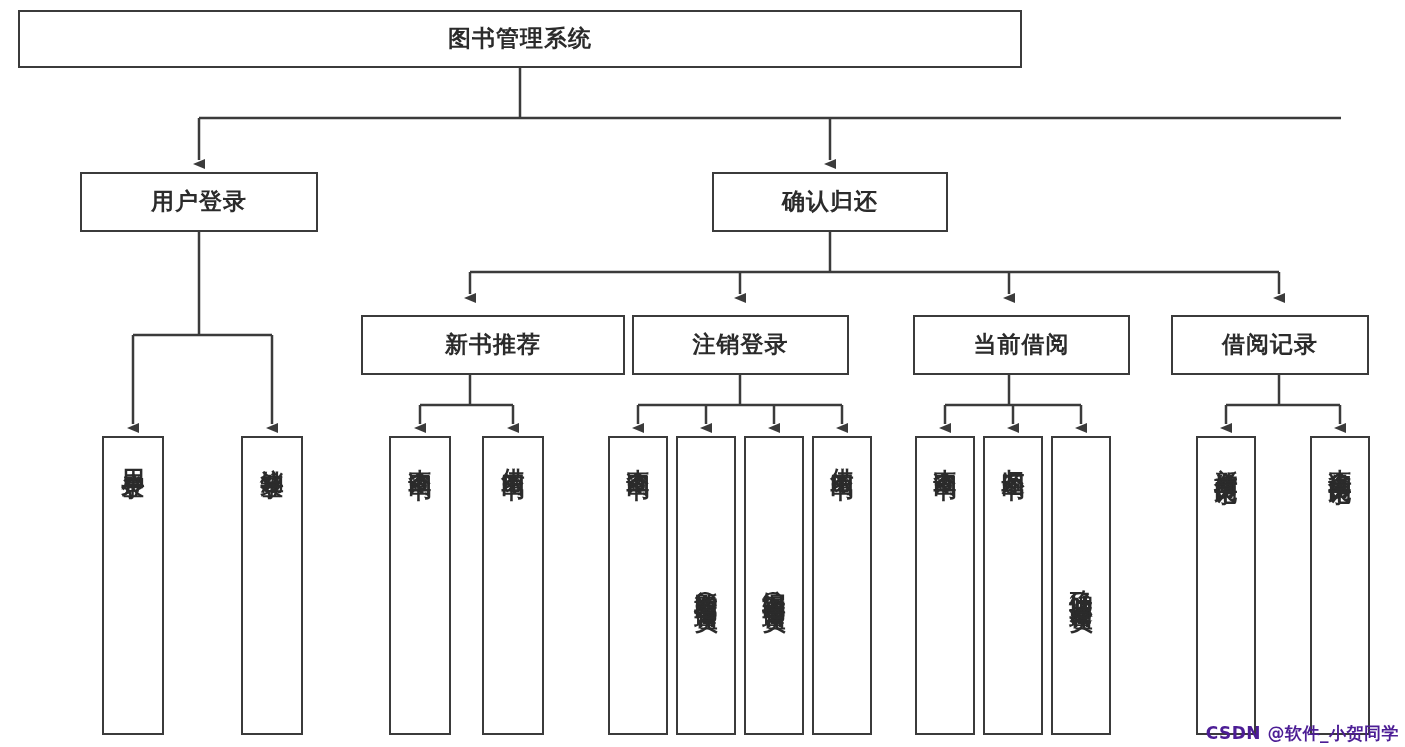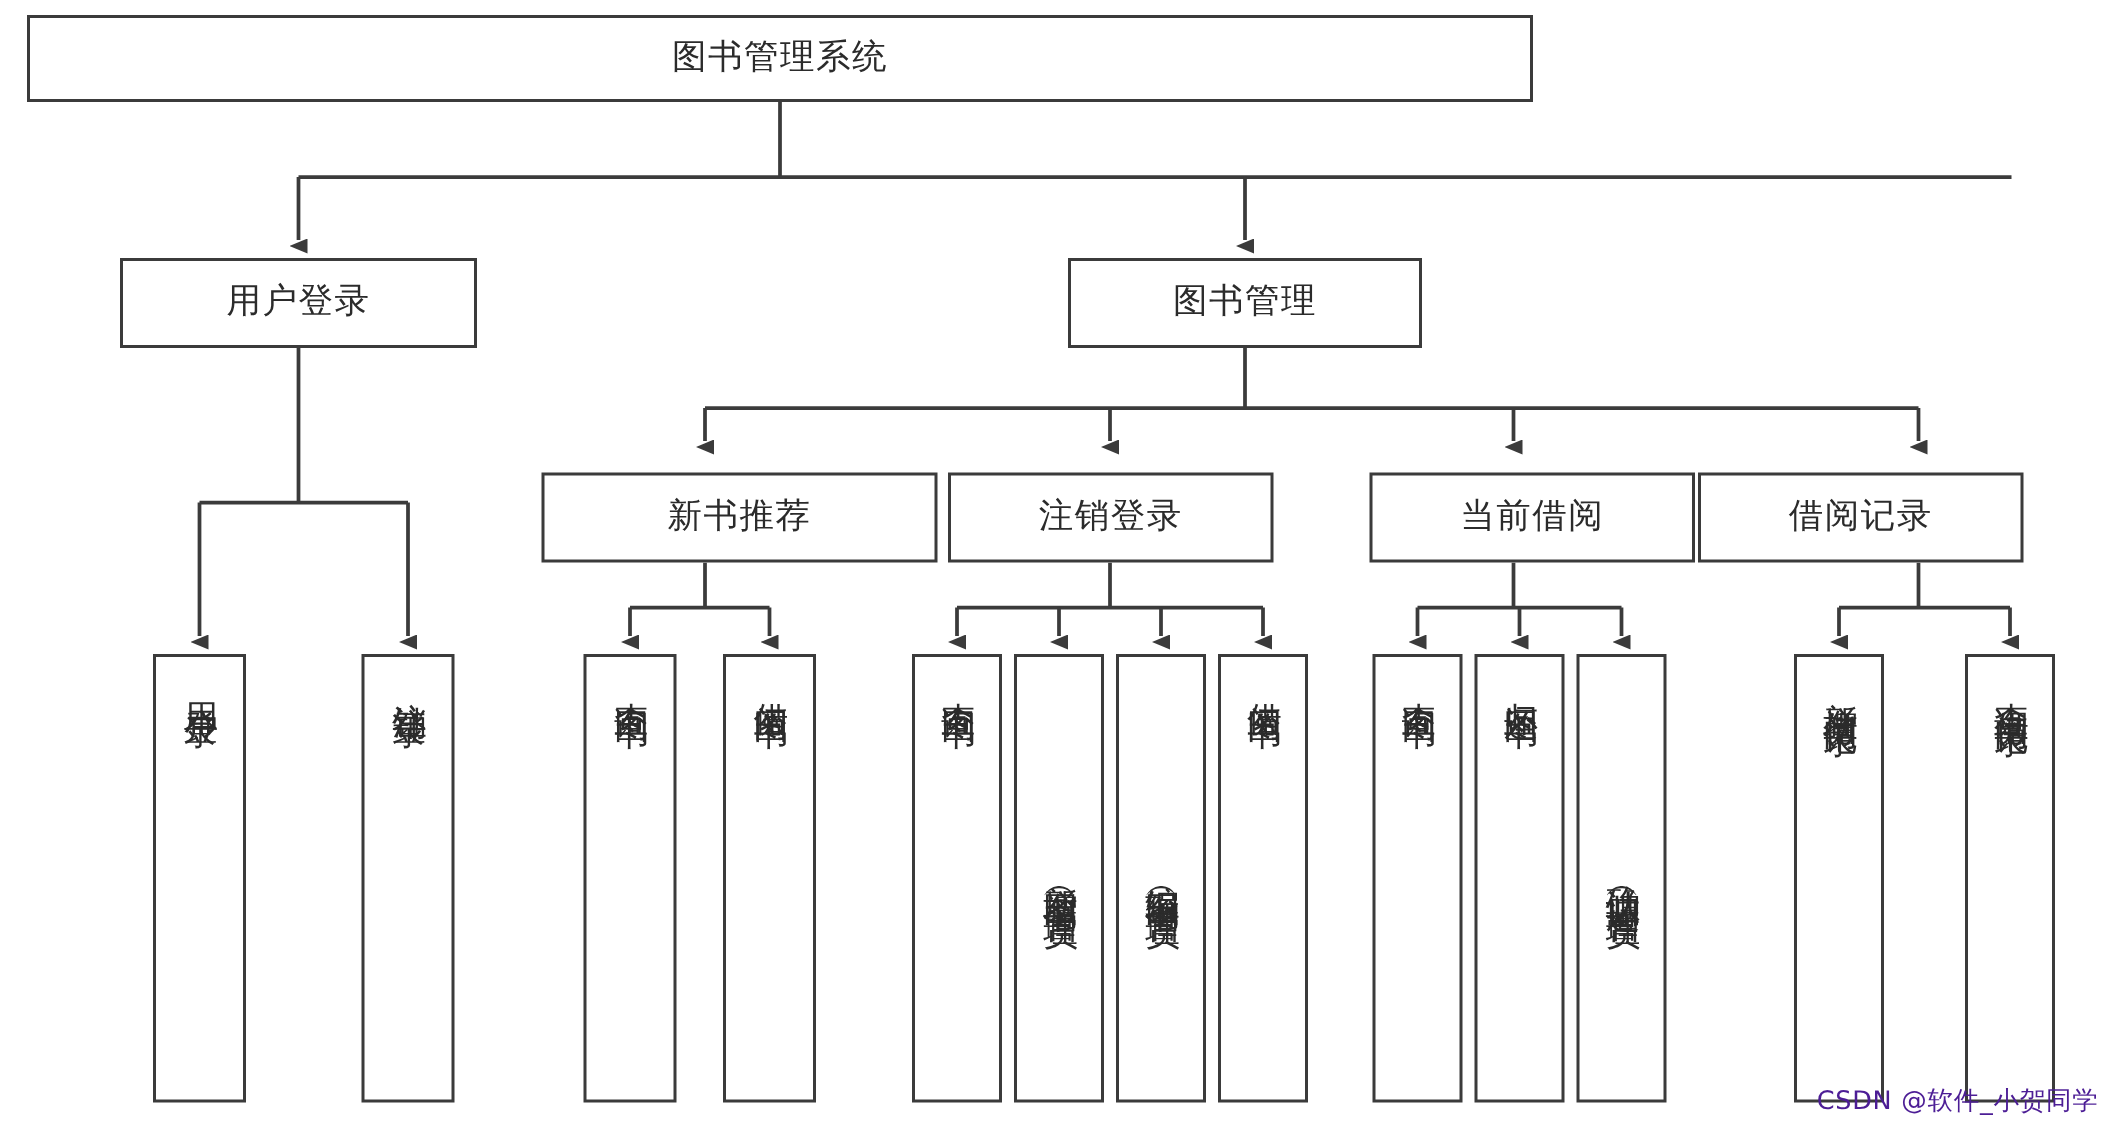--- a/index.html
+++ b/index.html
@@ -7,20 +7,21 @@
     padding: 0;
     background: #ffffff;
   }
   #canvas {
     position: relative;
     width: 1405px;
     height: 747px;
     background: #ffffff;
     font-family: "DejaVu Sans", "Liberation Sans", sans-serif;
     overflow: hidden;
+    font-weight: bold;
   }
   svg#wires {
     position: absolute;
     left: 0; top: 0;
     width: 1405px;
     height: 747px;
   }
   .node {
     position: absolute;
     box-sizing: border-box;
@@ -122,32 +123,32 @@
   </svg>
 
   <div id="nodes">
       <div class="node horiz" style="left: 18px; top: 10px; width: 1004px; height: 58px;">
         <span class="label">图书管理系统</span>
       </div>
       <div class="node horiz" style="left: 80px; top: 172px; width: 238px; height: 60px;">
         <span class="label">用户登录</span>
       </div>
       <div class="node horiz" style="left: 712px; top: 172px; width: 236px; height: 60px;">
-        <span class="label">图书管理</span>
+        <span class="label">确认归还</span>
       </div>
       <div class="node horiz" style="left: 361px; top: 315px; width: 264px; height: 60px;">
         <span class="label">新书推荐</span>
       </div>
       <div class="node horiz" style="left: 632px; top: 315px; width: 217px; height: 60px;">
         <span class="label">注销登录</span>
       </div>
       <div class="node horiz" style="left: 901px; top: 315px; width: 217px; height: 60px; margin-left: 12px;">
         <span class="label">当前借阅</span>
       </div>
-      <div class="node horiz" style="left: 1132px; top: 315px; width: 217px; height: 60px;">
+      <div class="node horiz" style="left: 1171px; top: 315px; width: 198px; height: 60px;">
         <span class="label">借阅记录</span>
       </div>
       <div class="node vert" style="left: 102px; top: 436px; width: 62px; height: 299px;">
         <span class="label">用户登录</span>
       </div>
       <div class="node vert" style="left: 241px; top: 436px; width: 62px; height: 299px;">
         <span class="label">注销登录</span>
       </div>
       <div class="node vert" style="left: 389px; top: 436px; width: 62px; height: 299px;">
         <span class="label">查询图书</span>

